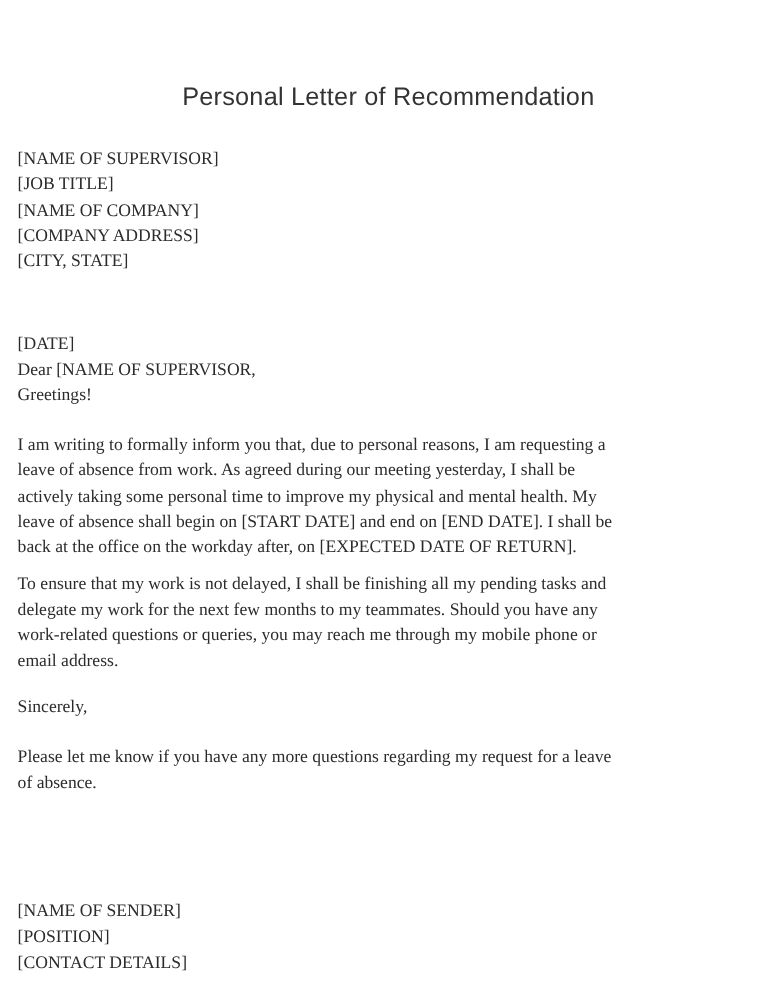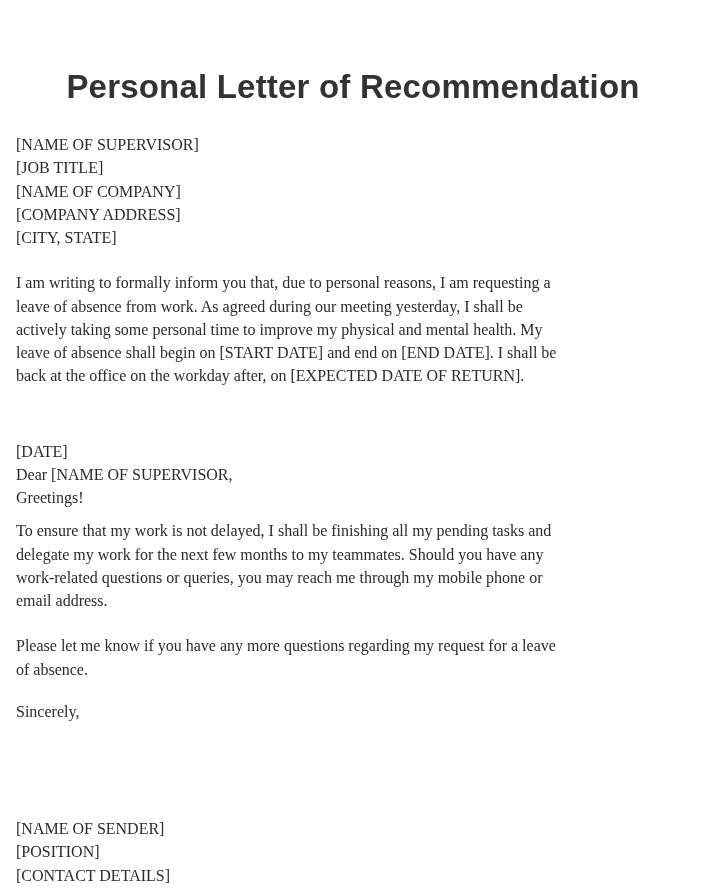--- a/index.html
+++ b/index.html
@@ -14,23 +14,23 @@
     background: #ffffff;
     box-sizing: border-box;
     padding: 0 20px 0 16px;
     overflow: hidden;
     font-family: "Liberation Sans", "DejaVu Sans", sans-serif;
     color: #2b2b2b;
   }
   .title {
     margin: 0;
     padding-top: 72px;
-    font-size: 33px;
+    font-size: 23px;
     line-height: 30px;
-    font-weight: 700;
+    font-weight: 400;
     color: #333333;
     text-align: center;
     letter-spacing: 0.2px;
   }
   .block {
     font-size: 16px;
     line-height: 23.25px;
     white-space: pre-line; 
     font-family: Liberation Serif, serif;
   }
@@ -48,37 +48,37 @@
 <div class="page">
 
   <h1 class="title">Personal Letter of Recommendation</h1>
 
   <div class="block recipient-block">[NAME OF SUPERVISOR]
 [JOB TITLE]
 [NAME OF COMPANY]
 [COMPANY ADDRESS]
 [CITY, STATE]</div>
 
+  <div class="block date-salutation">[DATE]
+Dear [NAME OF SUPERVISOR,
+Greetings!</div>
+
   <div class="block para-1">I am writing to formally inform you that, due to personal reasons, I am requesting a
 leave of absence from work. As agreed during our meeting yesterday, I shall be
 actively taking some personal time to improve my physical and mental health. My
 leave of absence shall begin on [START DATE] and end on [END DATE]. I shall be
 back at the office on the workday after, on [EXPECTED DATE OF RETURN].</div>
 
-  <div class="block date-salutation">[DATE]
-Dear [NAME OF SUPERVISOR,
-Greetings!</div>
-
   <div class="block para-2">To ensure that my work is not delayed, I shall be finishing all my pending tasks and
 delegate my work for the next few months to my teammates. Should you have any
 work-related questions or queries, you may reach me through my mobile phone or
 email address.</div>
 
+  <div class="block closing-line">Sincerely,</div>
+
   <div class="block para-3">Please let me know if you have any more questions regarding my request for a leave
 of absence.</div>
-
-  <div class="block closing-line">Sincerely,</div>
 
   <div class="block signature-block">[NAME OF SENDER]
 [POSITION]
 [CONTACT DETAILS]</div>
 
 </div>
 
 </body></html>

